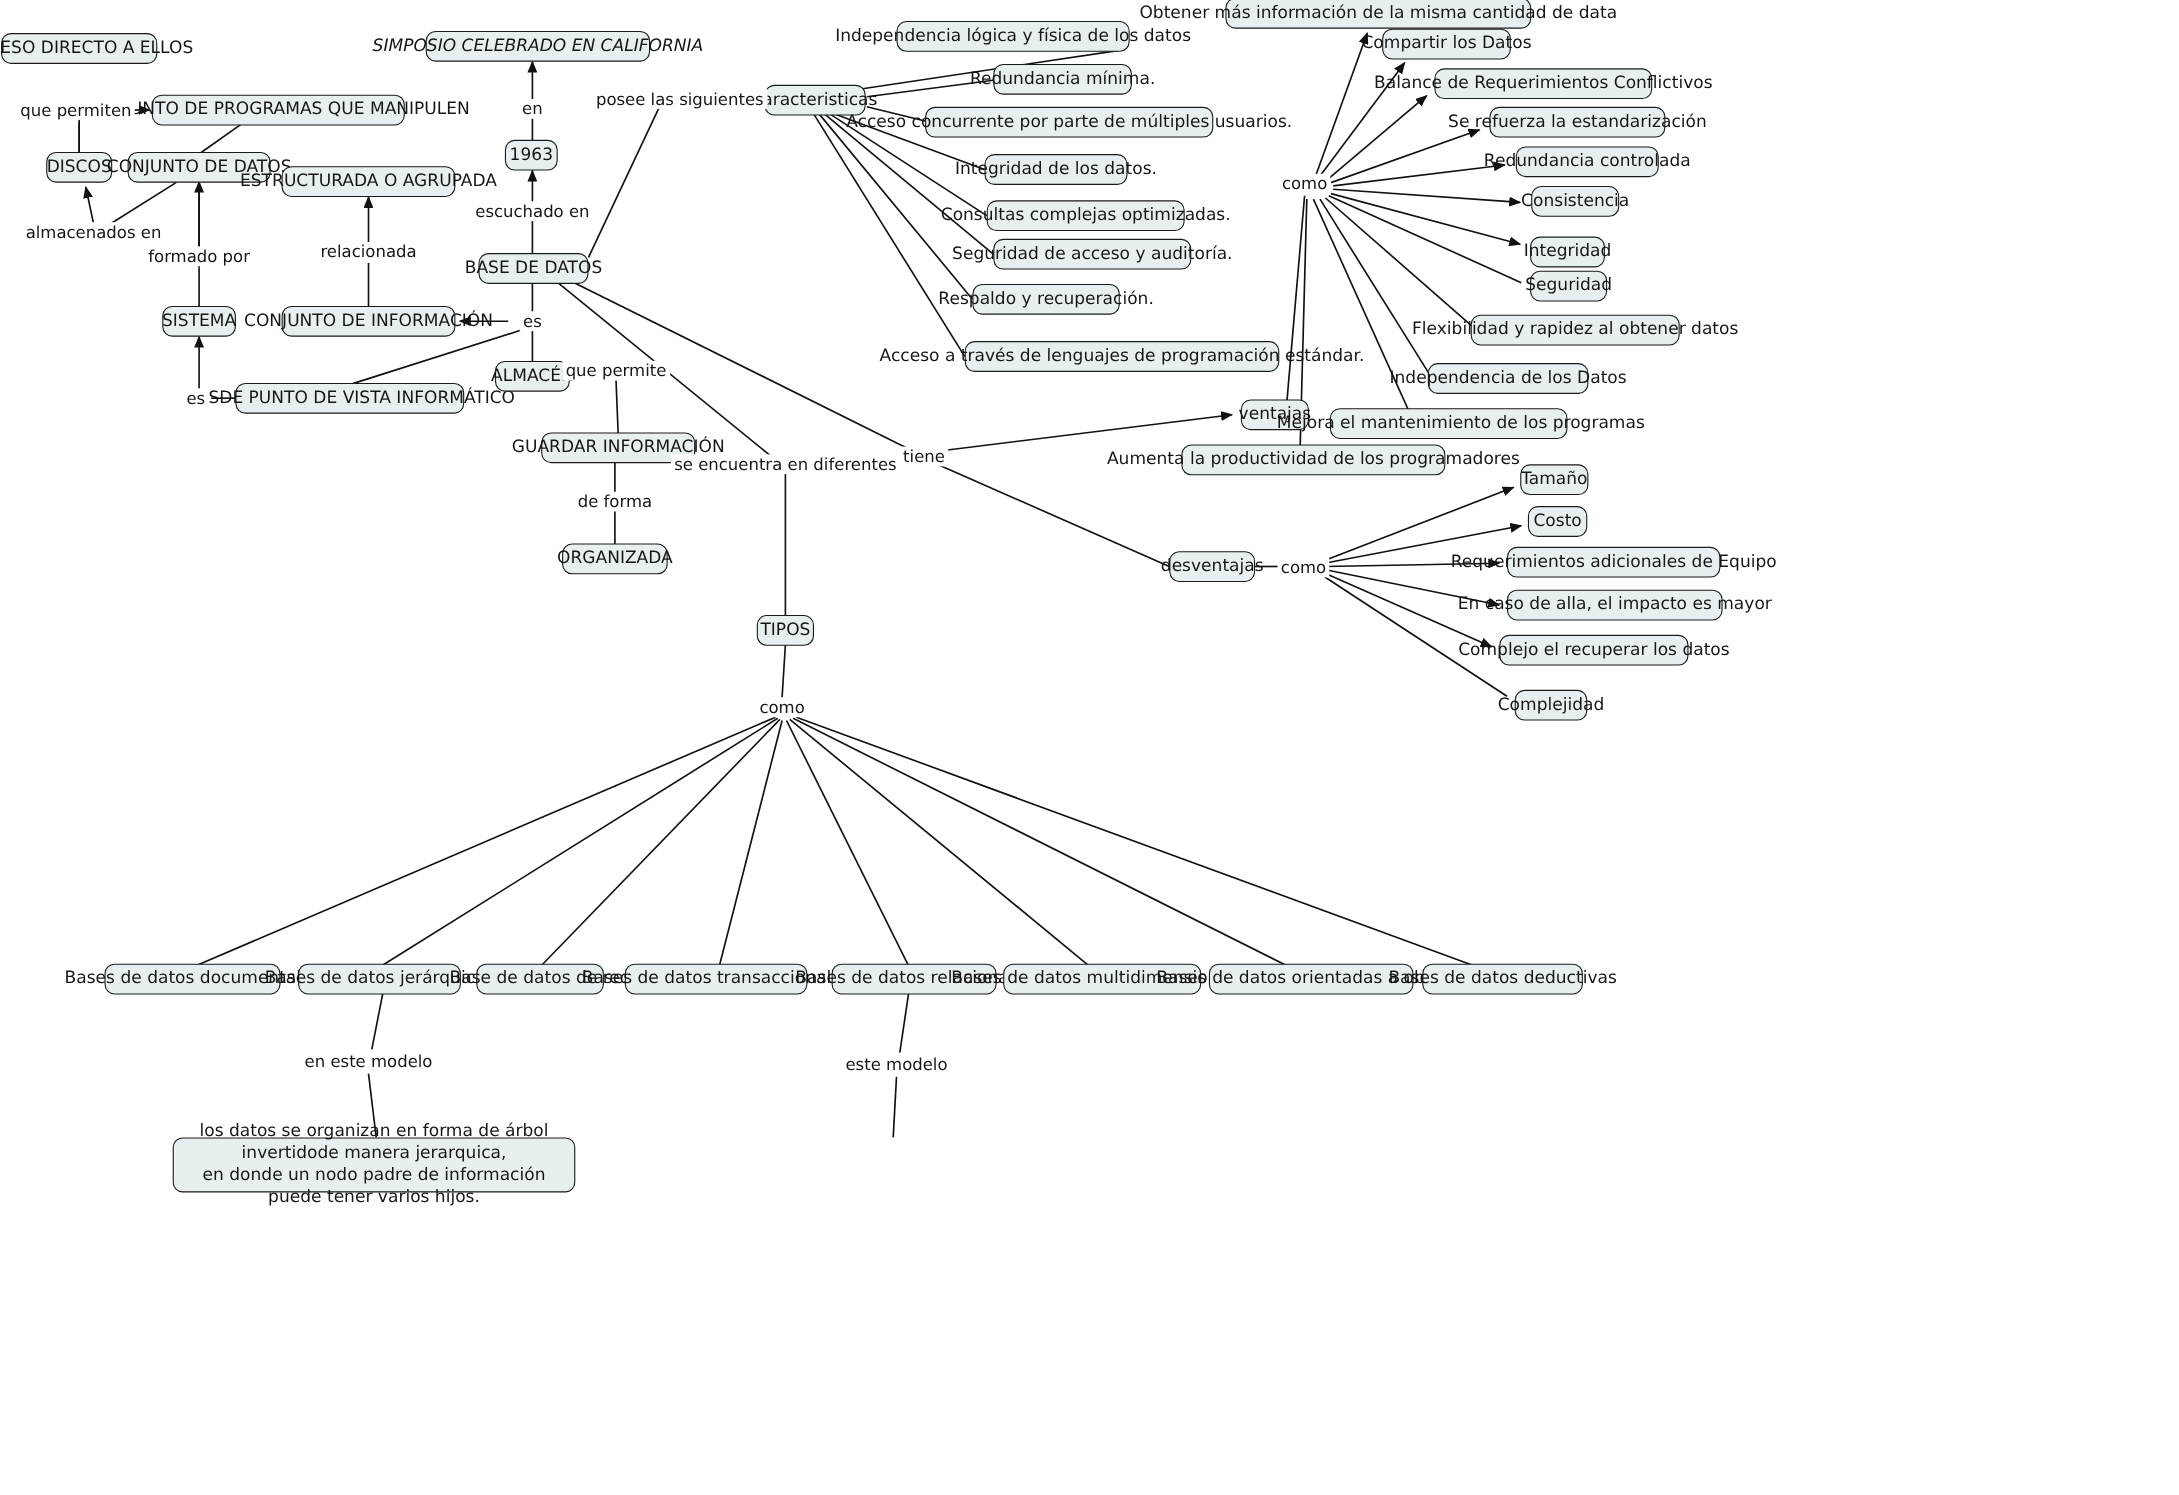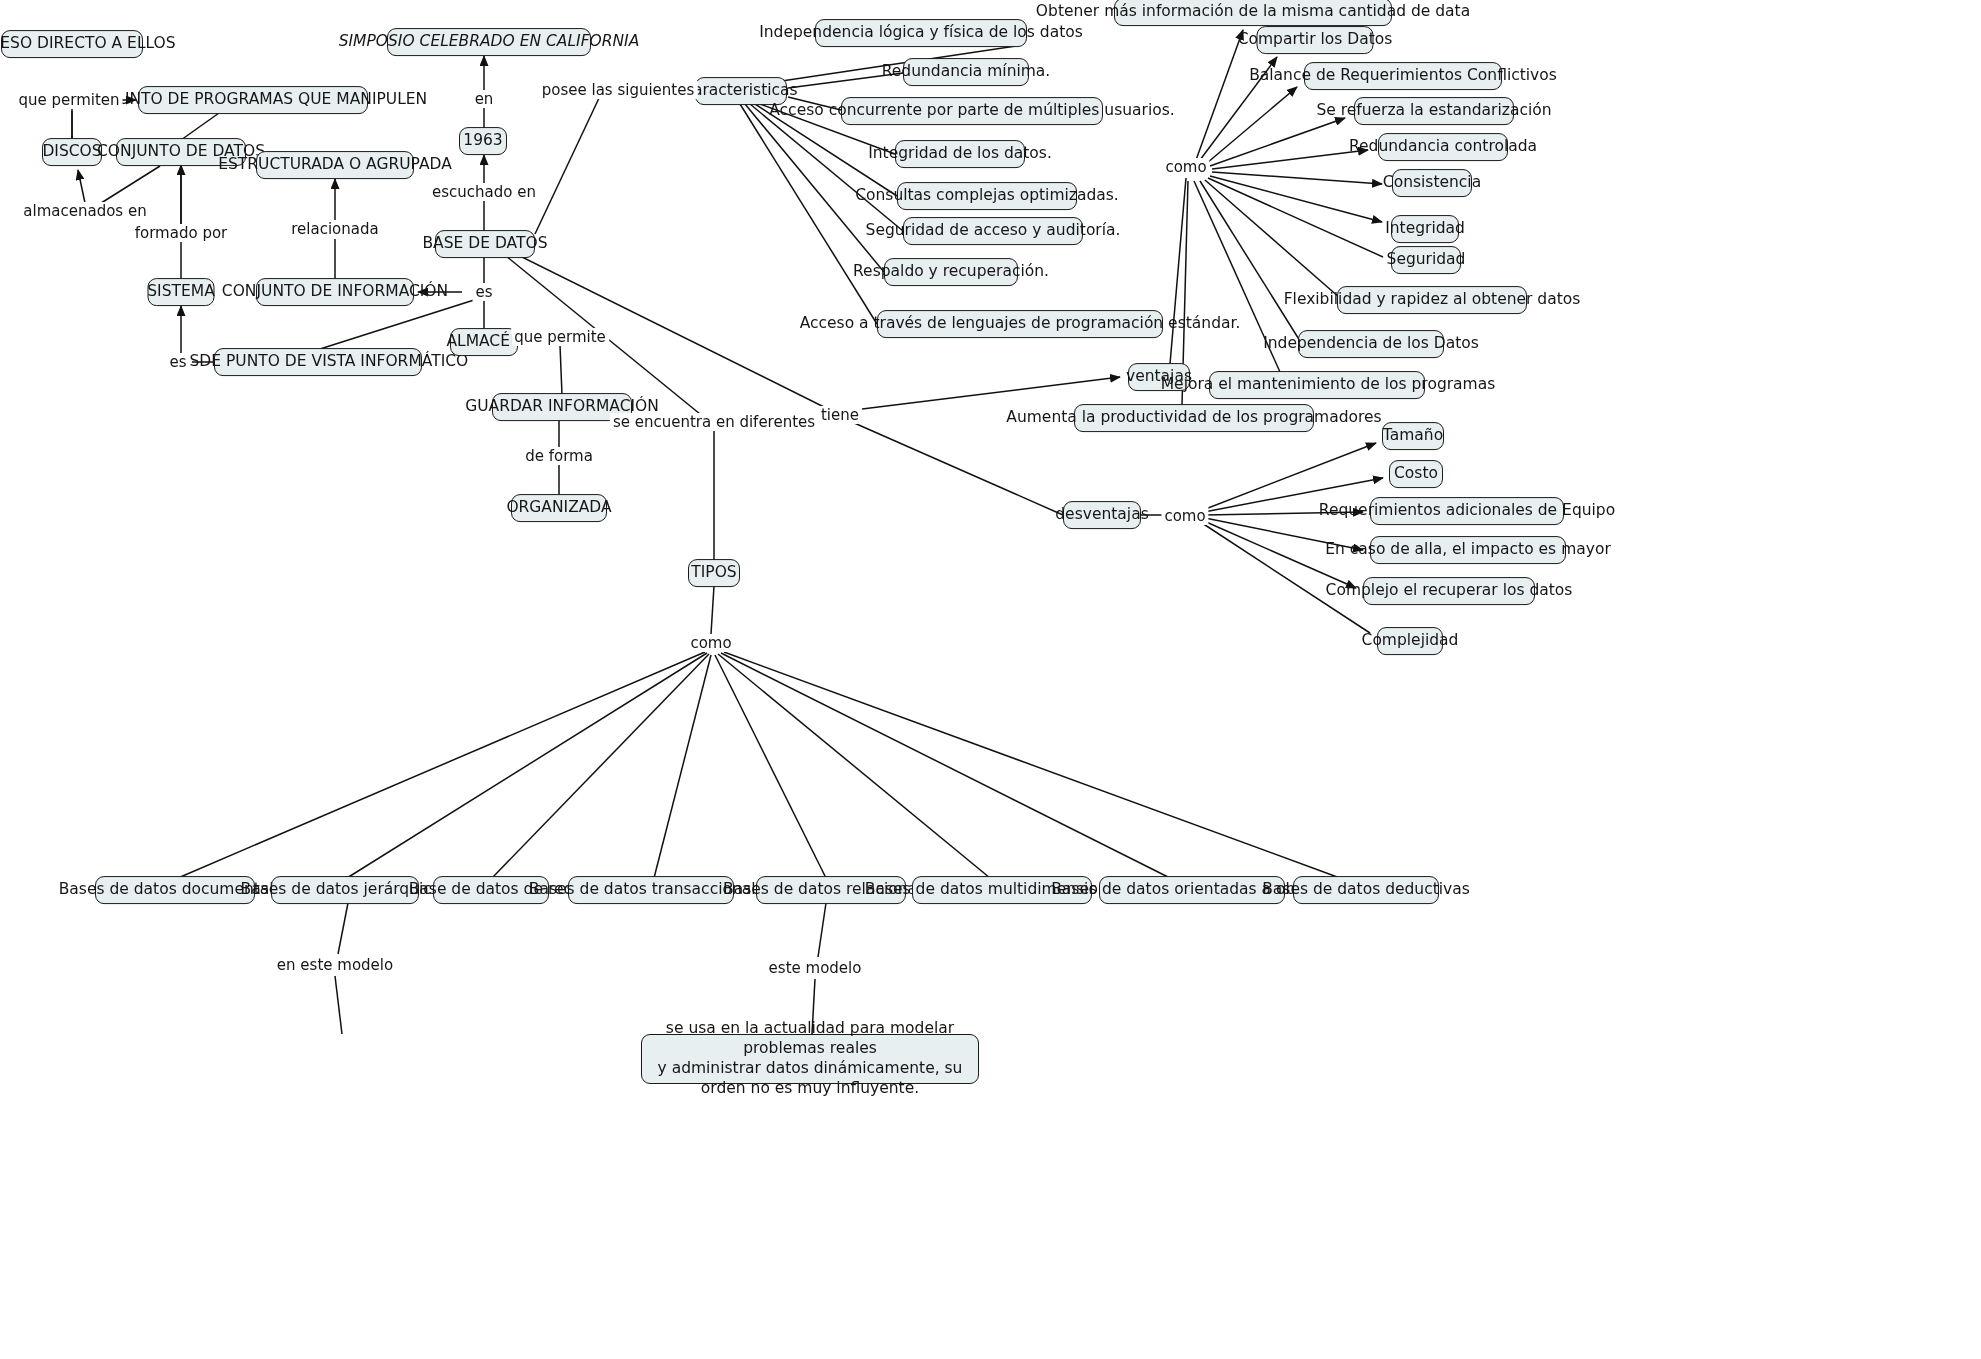--- a/index.html
+++ b/index.html
@@ -172,22 +172,22 @@
     <div class="node" style="left: 1410px; top: 641px; width: 66px; min-height: 26px;">Complejidad</div>
     <div class="node" style="left: 714px; top: 573px; width: 52px; min-height: 26px;">TIPOS</div>
     <div class="node" style="left: 175px; top: 890px; width: 160px; min-height: 26px;">Bases de datos documentales</div>
     <div class="node" style="left: 345px; top: 890px; width: 148px; min-height: 26px;">Bases de datos jerárquicas</div>
     <div class="node" style="left: 491px; top: 890px; width: 116px; min-height: 26px;">Base de datos de red</div>
     <div class="node" style="left: 651px; top: 890px; width: 166px; min-height: 26px;">Bases de datos transaccionales</div>
     <div class="node" style="left: 831px; top: 890px; width: 150px; min-height: 26px;">Bases de datos relacionales</div>
     <div class="node" style="left: 1002px; top: 890px; width: 180px; min-height: 26px;">Bases de datos multidimensionales</div>
     <div class="node" style="left: 1192px; top: 890px; width: 186px; min-height: 26px;">Bases de datos orientadas a objetos</div>
     <div class="node" style="left: 1366px; top: 890px; width: 146px; min-height: 26px;">Bases de datos deductivas</div>
-    <div class="node multi" style="left: 810px; top: 1059px; width: 338px; min-height: 50px; white-space: pre-line; height: 50px;">se usa en la actualidad para modelar problemas reales
-y administrar datos dinámicamente, su orden no es muy influyente.</div>
+    <div class="node multi" style="left: 340px; top: 1059px; width: 366px; min-height: 50px; white-space: pre-line; height: 50px;">los datos se organizan en forma de árbol invertidode manera jerarquica,
+en donde un nodo padre de información puede tener varios hijos.</div>
     <div class="linklabel" style="left: 69px; top: 100px;">que permiten</div>
     <div class="linklabel" style="left: 85px; top: 211px;">almacenados en</div>
     <div class="linklabel" style="left: 181px; top: 233px;">formado por</div>
     <div class="linklabel" style="left: 335px; top: 229px;">relacionada</div>
     <div class="linklabel" style="left: 178px; top: 362px;">es</div>
     <div class="linklabel" style="left: 484px; top: 292px;">es</div>
     <div class="linklabel" style="left: 484px; top: 99px;">en</div>
     <div class="linklabel" style="left: 484px; top: 192px;">escuchado en</div>
     <div class="linklabel" style="left: 618px; top: 90px;">posee las siguientes</div>
     <div class="linklabel" style="left: 560px; top: 337px;">que permite</div>

